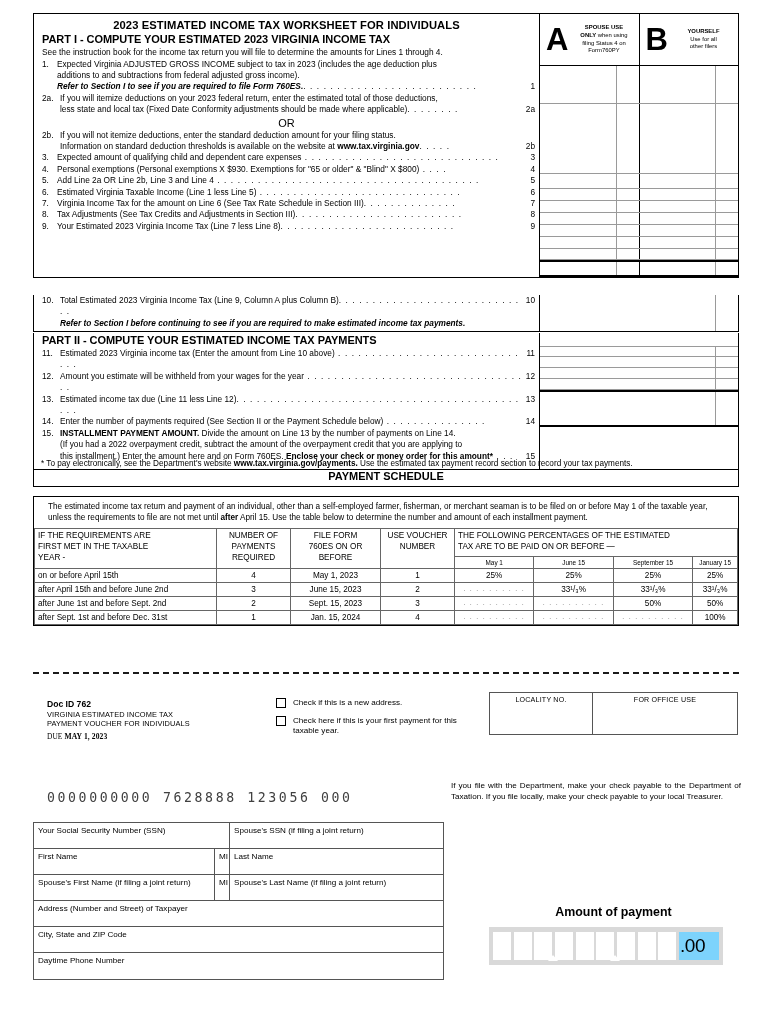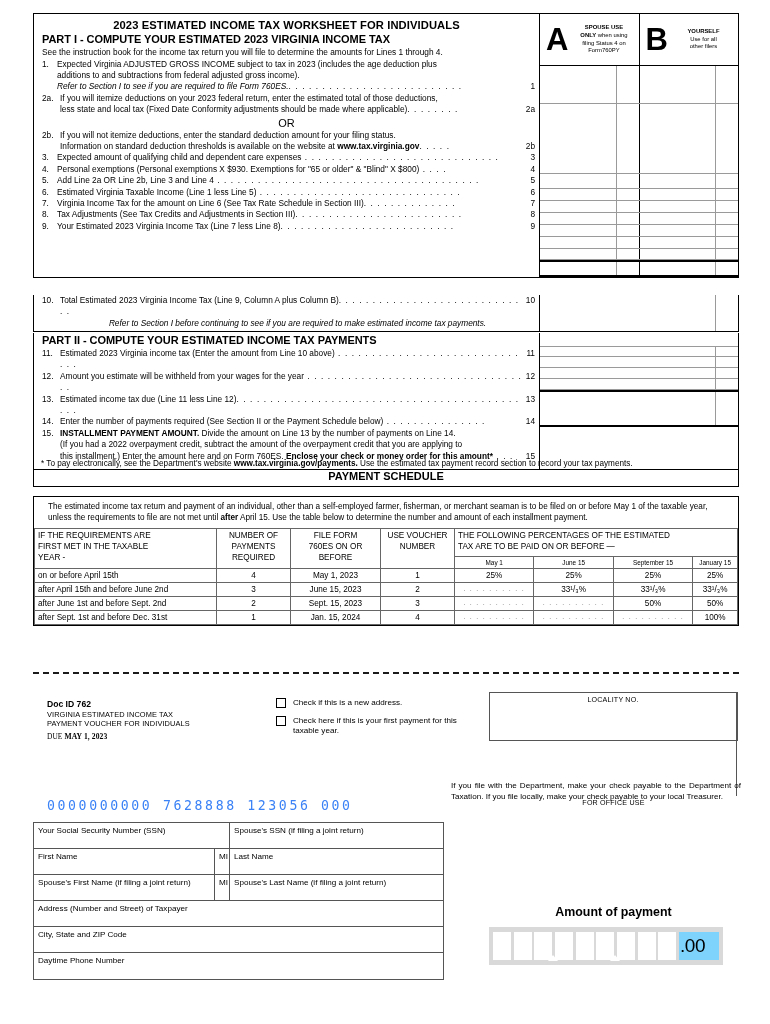--- a/index.html
+++ b/index.html
@@ -32,21 +32,21 @@
     letter-spacing:-.05px;
   }
   .ws-intro { padding:0 6px 1px 8px; font-size:8.3px; line-height:10.5px; }
 
   .line { display:flex; font-size:8.3px; line-height:11.4px; padding:0 4px 0 8px; }
   .line .num { width:15px; flex:none; }
   .line .num.w18 { width:18px; }
   .line .txt { flex:1; position:relative; }
   .line .end { flex:none; padding-left:1px; }
   .dots { letter-spacing:1.1px; }
-  .ital { font-style:italic; font-weight:normal;text-align:center; }
+  .ital { font-style:italic; font-weight:bold; }
   .or-line { text-align:center; font-size:11px; padding:1px 0 1px; }
 
   
   .ab-head { display:flex; height:52px; border-bottom:1px solid #000; }
   .ab-cell { flex:1; display:flex; align-items:center; padding:2px 2px; }
   .ab-cell.first { border-right:1.2px solid #000; }
   .ab-letter { font-size:31px; font-weight:bold; line-height:30px; padding:0 3px 0 4px; font-family:"Liberation Sans", sans-serif;}
   .ab-desc { font-size:5.9px; text-align:center; line-height:7.6px; flex:1; }
   .ab-desc b { font-weight:bold; }
 
@@ -107,30 +107,30 @@
   .v-due { font-size:7.4px; margin-top:3px; letter-spacing:.1px;font-family:Liberation Serif, serif;}
   .v-due b { font-size:7.6px; }
 
   .chk-wrap { position:absolute; left:276px; top:8px; width:200px; }
   .chk-row { display:flex; margin-bottom:7px; }
   .chk-box {
     width:10px; height:10px; border:1.4px solid #000; flex:none; margin-right:7px; margin-top:0px;
   }
   .chk-lbl { font-size:8.1px; line-height:10.6px; }
 
-  .loc-box { position:absolute; left:489px; top:2px; width:249px; height:49px;
-             border:1px solid #555; display:flex;flex-direction:column; }
+  .loc-box { position:absolute; left:489px; top:2px; width:249px; height:43px;
+             border:1px solid #555; display:flex; }
   .loc-c { flex:0 0 103px; border-right:1px solid #555; }
   .loc-c2 { flex:1; }
   .loc-t { text-align:center; font-size:7.1px; padding-top:3px; letter-spacing:.2px; }
 
   .scanline {
-    position:absolute; left:47px; top:108px;
+    position:absolute; left:47px; top:100px;
     font-family:"DejaVu Sans Mono", monospace;
-    font-size:13.2px; letter-spacing:2.6px; color:#3b82f6;
+    font-size:13.2px; letter-spacing:2.6px; color:#404040;
   }
 
   
   .tpgrid { position:absolute; left:33px; top:132px; width:411px;
             border:1px solid #555; font-size:8.1px; }
   .tp-row { display:flex; border-bottom:1px solid #555; height:26px; }
   .tp-row:last-child { border-bottom:none; }
   .tp-cell { padding:3px 4px; }
   .tp-b { border-right:1px solid #555; }
   .tp-ssn1 { width:196px; }

